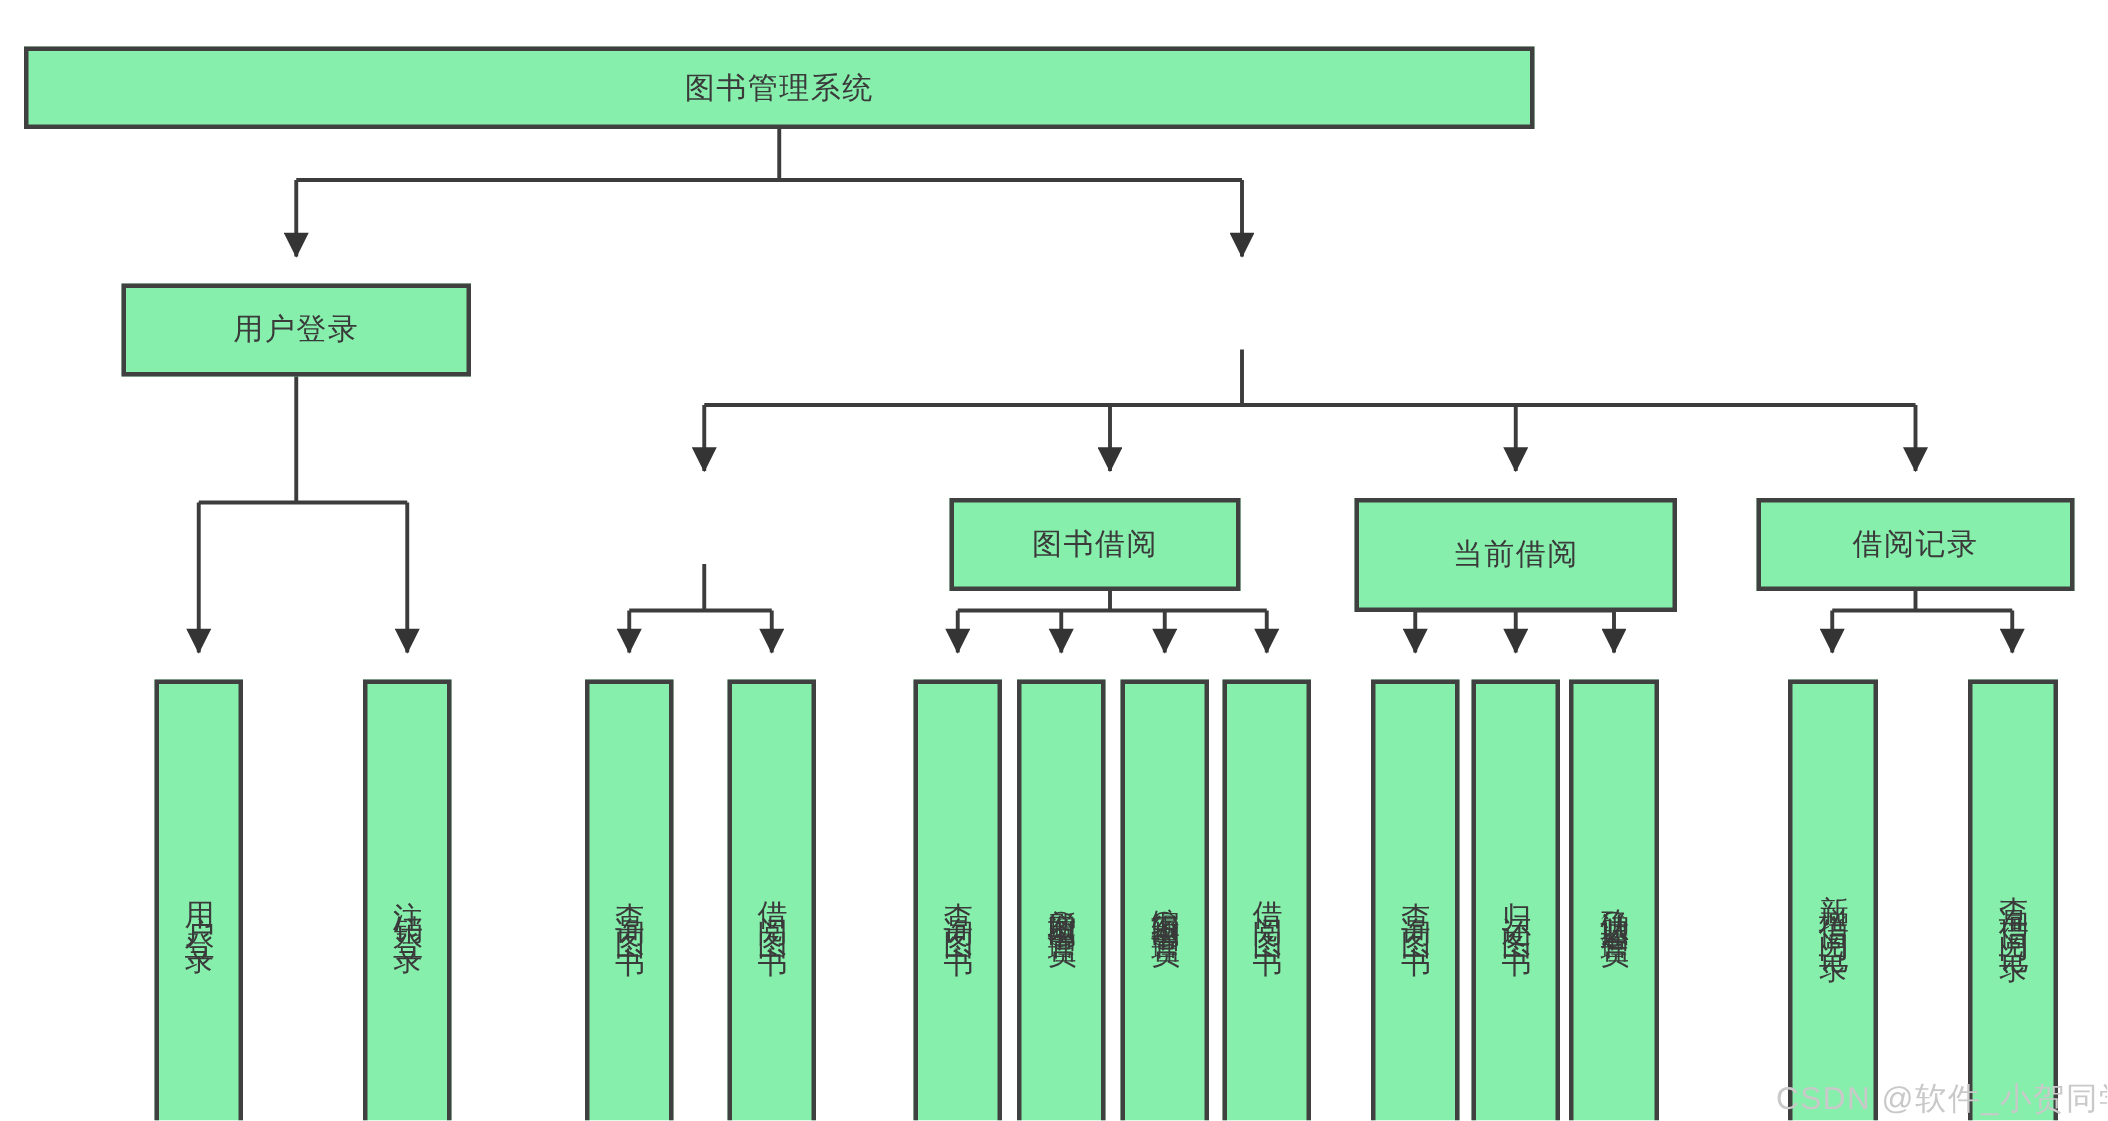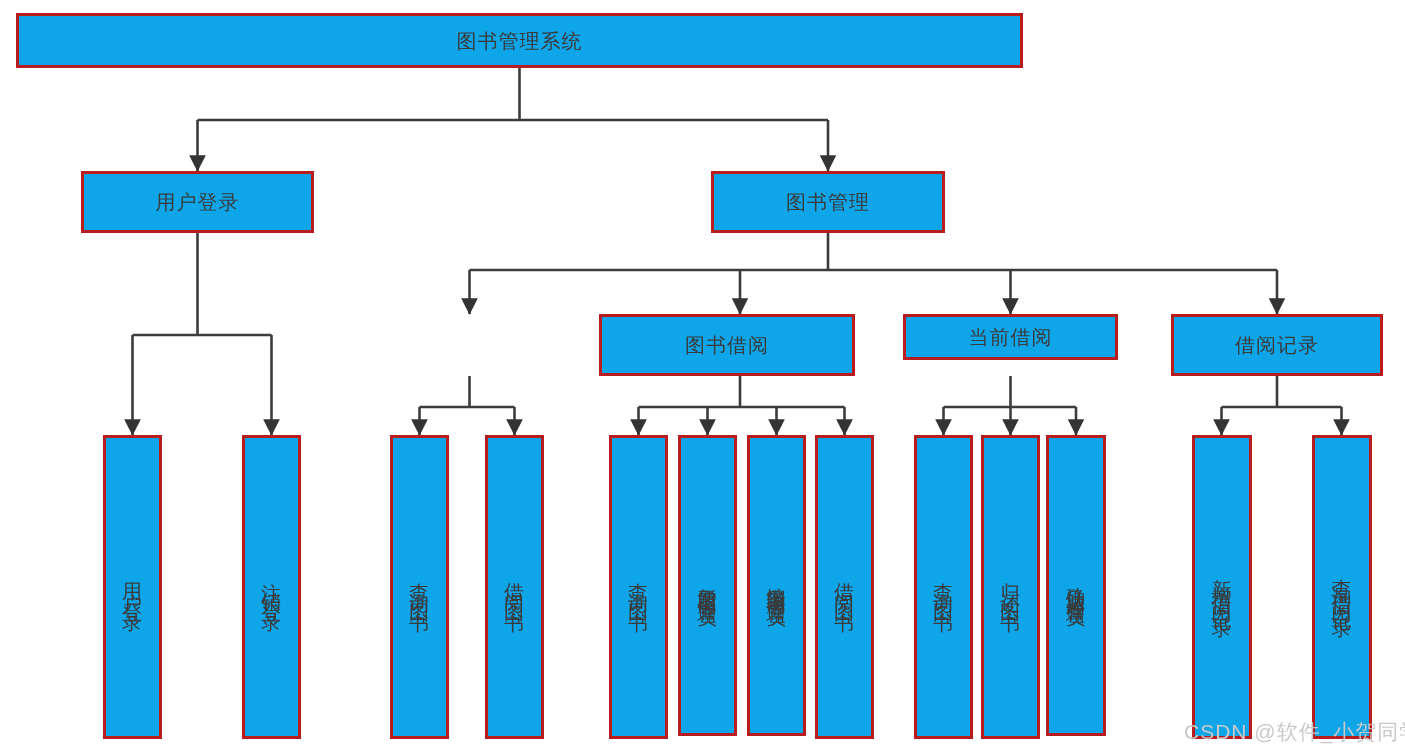--- a/index.html
+++ b/index.html
@@ -17,26 +17,27 @@
   }
   #connector-layer {
     position: absolute;
     left: 0; top: 0;
     width: 1405px; height: 747px;
     z-index: 1;
   }
   .box {
     position: absolute;
     box-sizing: border-box;
-    border: 3px solid #b91c1c;
-    background: #0ea5e9;
+    border: 3px solid #404040;
+    background: #86efac;
     display: flex;
     align-items: center;
     justify-content: center;
     z-index: 2;
+    margin-top: 18px;
   }
   .box span {
     color: #3a3a3a;
     line-height: 1;
     white-space: nowrap;
   }
   .h span {
     font-size: 20px;
     letter-spacing: 1px;
   }
@@ -123,28 +124,25 @@
     </g>
   </svg>
 
   <div class="box h" style="left:16px; top:13px; width:1007px; height:55px">
     <span>图书管理系统</span>
   </div>
 
   <div class="box h" style="left:81px; top:171px; width:233px; height:62px">
     <span>用户登录</span>
   </div>
-  <div class="box h" style="left:711px; top:171px; width:234px; height:62px">
-    <span>图书管理</span>
-  </div>
 
-  <div class="box h" style="left:599px; top:314px; width:256px; height:62px">
+  <div class="box h" style="left:633px; top:314px; width:194px; height:62px">
     <span>图书借阅</span>
   </div>
-  <div class="box h" style="left:903px; top:314px; width:215px; height:46px">
+  <div class="box h" style="left:903px; top:314px; width:215px; height:76px">
     <span>当前借阅</span>
   </div>
   <div class="box h" style="left:1171px; top:314px; width:212px; height:62px">
     <span>借阅记录</span>
   </div>
 
   <div class="box v" style="left:103px; top:435px; width:59px; height:304px">
     <span>用户登录</span>
   </div>
   <div class="box v" style="left:242px; top:435px; width:59px; height:304px">

